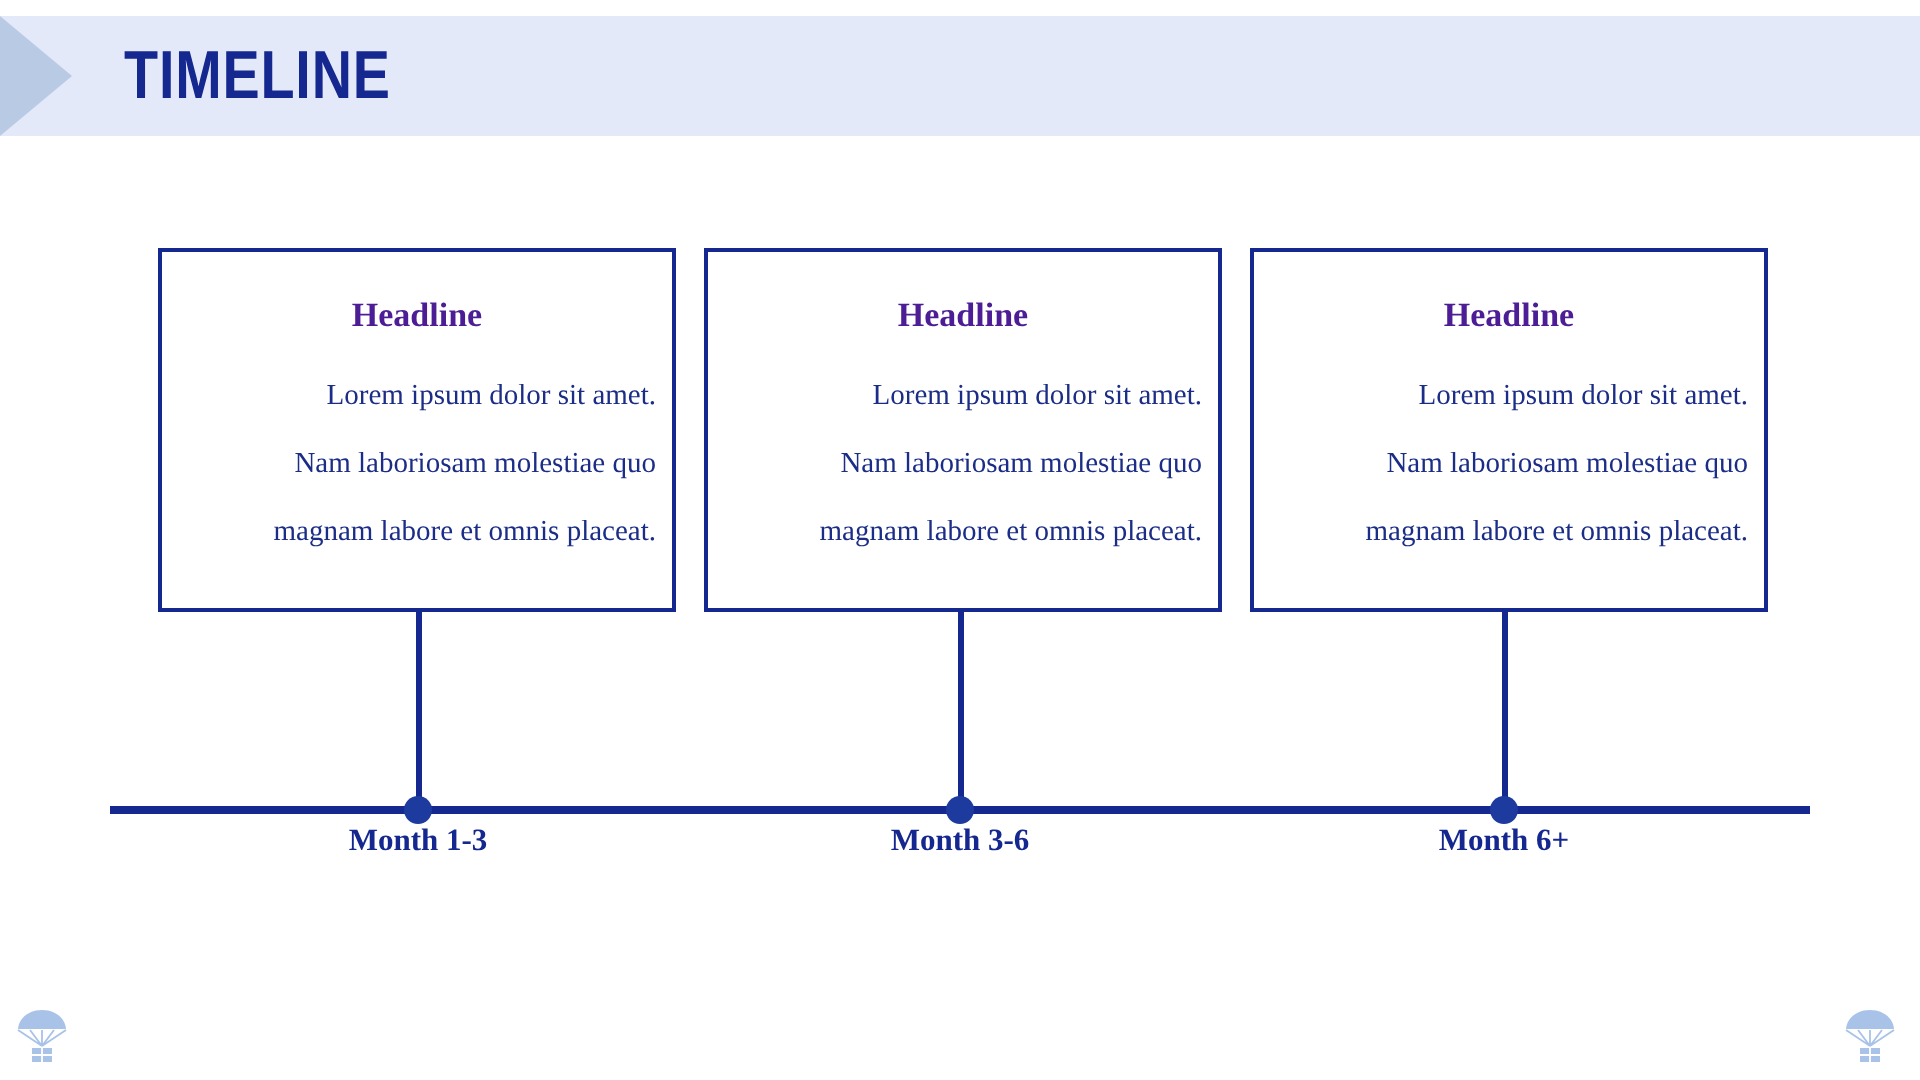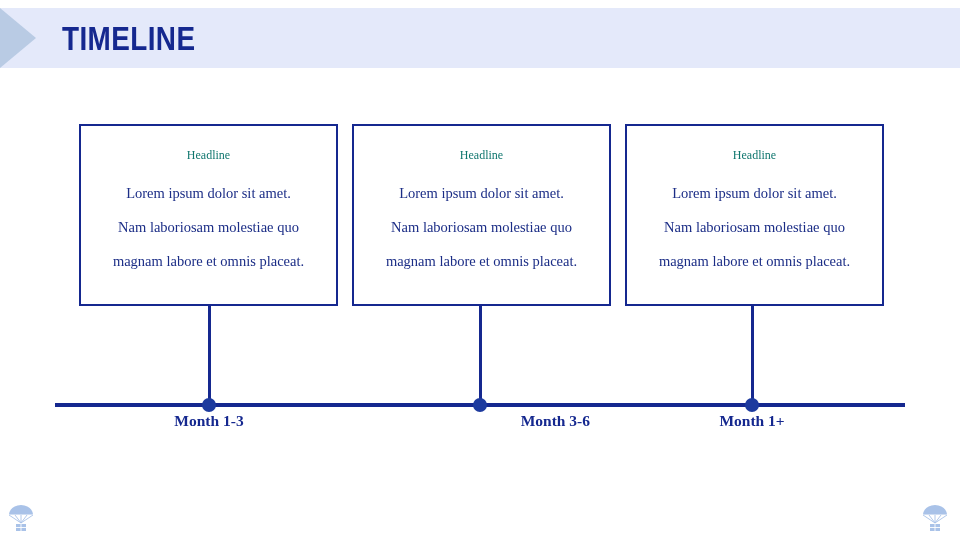--- a/index.html
+++ b/index.html
@@ -50,31 +50,32 @@
   .card {
     width:259px;
     height:182px;
     border:2px solid #15288f;
     background:#ffffff;
     padding:22px 8px 10px 8px;
     text-align:center;
   }
   .card-headline {
     font-family:"Liberation Serif", serif;
-    font-weight:normal;
-    font-size:12px;
-    color:#0f766e;
+    font-weight:bold;
+    font-size:17px;
+    color:#4c1d95;
     margin-bottom:13px;
   }
   .card-body {
     font-family:"Liberation Serif", serif;
     font-size:14.5px;
     color:#1b2d86;
     line-height:34px;
     white-space:nowrap;
+    text-align:right;
   }
 
   
   .axis-line {
     position:absolute;
     left:55px; top:403px;
     width:850px; height:4px;
     background:#15288f;
   }
   .connector {
@@ -147,22 +148,22 @@
 <div class="connector" style="left:479px;"></div>
 <div class="connector" style="left:751px;"></div>
 
 <div class="axis-line"></div>
 
 <div class="node" style="left:202px;"></div>
 <div class="node" style="left:473px;"></div>
 <div class="node" style="left:745px;"></div>
 
 <div class="node-label" style="left:99px;">Month 1-3</div>
-<div class="node-label" style="left:370px;text-align:right;">Month 3-6</div>
-<div class="node-label" style="left:642px;">Month 1+</div>
+<div class="node-label" style="left:370px;">Month 3-6</div>
+<div class="node-label" style="left:642px;">Month 6+</div>
 
 <svg class="parachute left" viewBox="0 0 28 32">
   <path d="M14 3 C6.5 3 2 8 2 13 L26 13 C26 8 21.5 3 14 3 Z" fill="#a9c2e8"></path>
   <path d="M2 13 L11 13 L14 21 Z M11 13 L17 13 L14 21 Z M17 13 L26 13 L14 21 Z" fill="none" stroke="#ffffff" stroke-width="0.9"></path>
   <path d="M2 13 L14 21 M8 13 L14 21 M14 13 L14 21 M20 13 L14 21 M26 13 L14 21" stroke="#a9c2e8" stroke-width="0.9" fill="none"></path>
   <rect x="9" y="22" width="10" height="7" fill="#a9c2e8"></rect>
   <path d="M14 22 L14 29 M9 25.5 L19 25.5" stroke="#ffffff" stroke-width="0.9"></path>
 </svg>
 
 <svg class="parachute right" viewBox="0 0 28 32">

